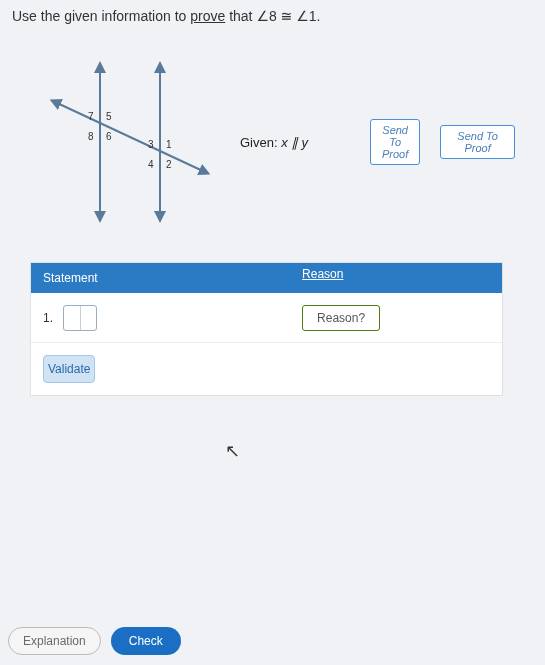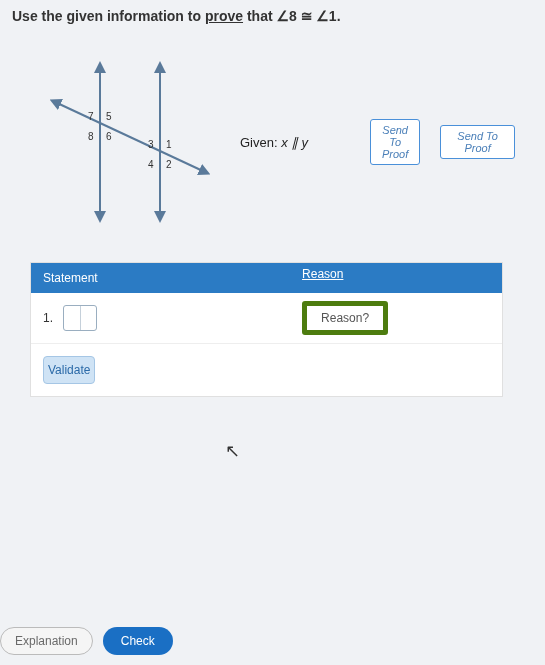--- a/index.html
+++ b/index.html
@@ -8,21 +8,20 @@
   background: #f0f2f5;
   width: 545px;
   height: 665px;
   overflow: hidden;
   position: relative;
 }
 .problem-title {
   padding: 8px 12px;
   font-size: 14px;
   color: #333;
-  font-weight: bold;
 }
 .problem-title .underline { text-decoration: underline; }
 .upper-area {
   display: flex;
   padding: 20px 30px 20px 50px;
   gap: 30px;
   align-items: center;
 }
 .diagram-box {
   width: 160px;
@@ -103,21 +102,21 @@
   border-radius: 3px;
   background: #fff;
   display: flex;
 }
 .statement-input::before, .statement-input::after {
   content: "";
   flex: 1;
 }
 .statement-input::before { border-right: 1px solid #c5d0da; }
 .reason-btn {
-  border: 5px solid #4d7c0f;
+  border: 1px solid #4d7c0f;
   background: #fff;
   color: #555;
   font-size: 12px;
   padding: 5px 14px;
   border-radius: 3px;
   cursor: pointer;
 }
 .validate-row {
   padding: 12px;
 }
@@ -137,20 +136,21 @@
   font-size: 18px;
   color: #333;
   pointer-events: none;
 }
 .bottom-bar {
   position: absolute;
   bottom: 10px;
   left: 0;
   display: flex;
   gap: 10px;
+  padding-left: 8px;
 }
 .explanation-btn {
   border: 1px solid #bbb;
   background: #f5f5f5;
   color: #6a6a6a;
   font-size: 12px;
   padding: 6px 14px;
   border-radius: 16px;
   cursor: pointer;
 }

